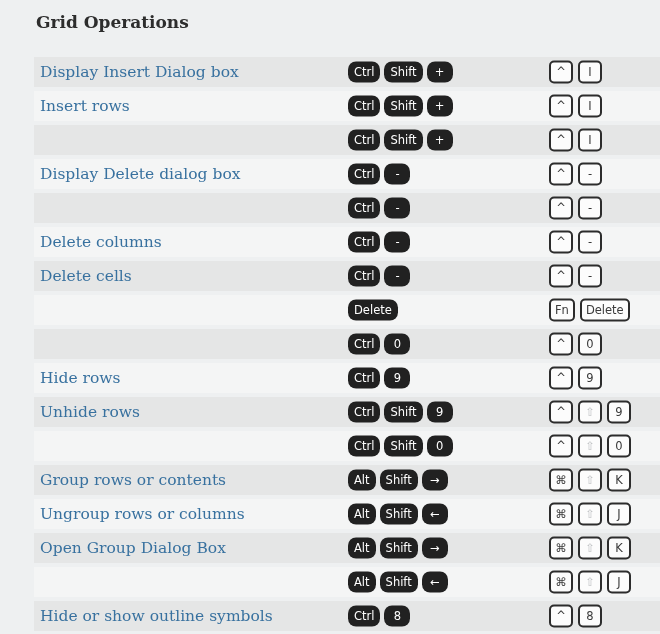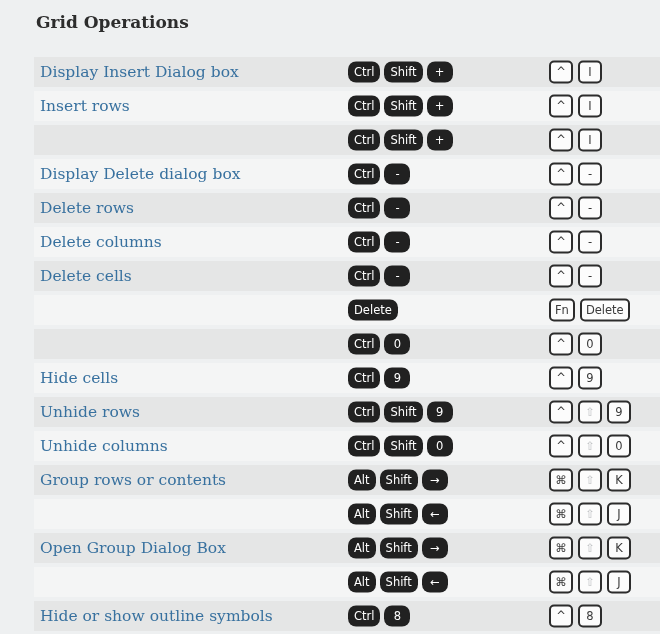--- a/index.html
+++ b/index.html
@@ -131,21 +131,20 @@
           <kbd class="dark-key">Ctrl</kbd>
           <kbd class="dark-key">-</kbd>
         </span>
     <span class="keys mac">
           <kbd class="mac-key">^</kbd>
           <kbd class="mac-key">-</kbd>
         </span>
   </div>
 
   <div class="row">
-    <a class="label">Delete rows</a>
     <span class="keys win">
           <kbd class="dark-key">Ctrl</kbd>
           <kbd class="dark-key">-</kbd>
         </span>
     <span class="keys mac">
           <kbd class="mac-key">^</kbd>
           <kbd class="mac-key">-</kbd>
         </span>
   </div>
 
@@ -188,21 +187,21 @@
           <kbd class="dark-key">Ctrl</kbd>
           <kbd class="dark-key">0</kbd>
         </span>
     <span class="keys mac">
           <kbd class="mac-key">^</kbd>
           <kbd class="mac-key">0</kbd>
         </span>
   </div>
 
   <div class="row">
-    <a class="label">Hide cells</a>
+    <a class="label">Hide rows</a>
     <span class="keys win">
           <kbd class="dark-key">Ctrl</kbd>
           <kbd class="dark-key">9</kbd>
         </span>
     <span class="keys mac">
           <kbd class="mac-key">^</kbd>
           <kbd class="mac-key">9</kbd>
         </span>
   </div>
 
@@ -214,21 +213,20 @@
           <kbd class="dark-key">9</kbd>
         </span>
     <span class="keys mac">
           <kbd class="mac-key">^</kbd>
           <kbd class="mac-key muted">⇧</kbd>
           <kbd class="mac-key">9</kbd>
         </span>
   </div>
 
   <div class="row">
-    <a class="label">Unhide columns</a>
     <span class="keys win">
           <kbd class="dark-key">Ctrl</kbd>
           <kbd class="dark-key">Shift</kbd>
           <kbd class="dark-key">0</kbd>
         </span>
     <span class="keys mac">
           <kbd class="mac-key">^</kbd>
           <kbd class="mac-key muted">⇧</kbd>
           <kbd class="mac-key">0</kbd>
         </span>
@@ -242,20 +240,21 @@
           <kbd class="dark-key">→</kbd>
         </span>
     <span class="keys mac">
           <kbd class="mac-key">⌘</kbd>
           <kbd class="mac-key muted">⇧</kbd>
           <kbd class="mac-key">K</kbd>
         </span>
   </div>
 
   <div class="row">
+    <a class="label">Ungroup rows or columns</a>
     <span class="keys win">
           <kbd class="dark-key">Alt</kbd>
           <kbd class="dark-key">Shift</kbd>
           <kbd class="dark-key">←</kbd>
         </span>
     <span class="keys mac">
           <kbd class="mac-key">⌘</kbd>
           <kbd class="mac-key muted">⇧</kbd>
           <kbd class="mac-key">J</kbd>
         </span>

